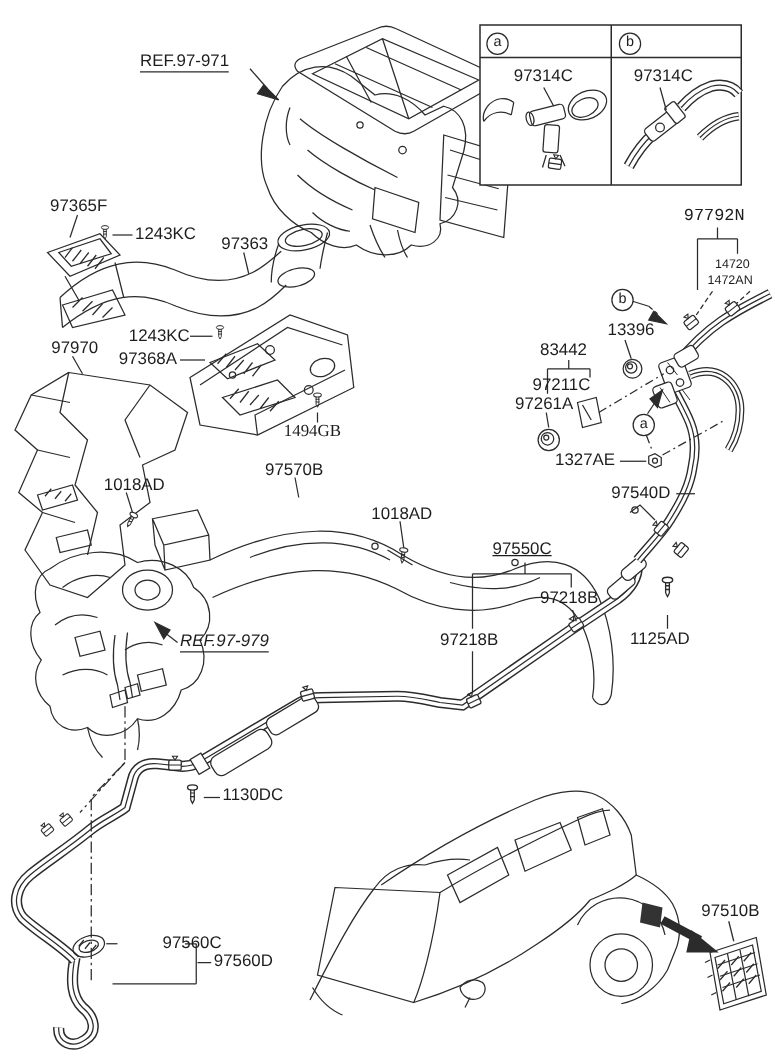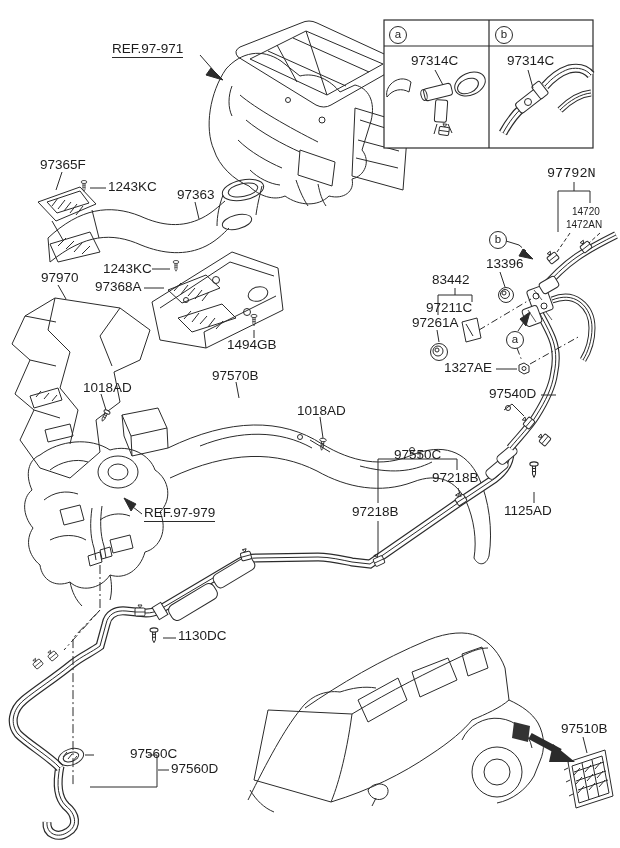--- a/index.html
+++ b/index.html
@@ -282,29 +282,29 @@
   </g>
 </svg>
 
 <div class="lbl ref" style="left:112px;top:42px;">REF.97-971</div>
 <div class="lbl" style="left:40px;top:158px;">97365F</div>
 <div class="lbl" style="left:108px;top:180px;">1243KC</div>
 <div class="lbl" style="left:177px;top:188px;">97363</div>
 <div class="lbl" style="left:41px;top:271px;text-align:center;">97970</div>
 <div class="lbl" style="left:103px;top:262px;">1243KC</div>
 <div class="lbl" style="left:95px;top:280px;">97368A</div>
-<div class="lbl" style="left:227px;top:338px;">1494GB</div>
+<div class="lbl" style="left:227px;top:338px;font-family:Liberation Serif, serif;">1494GB</div>
 <div class="lbl" style="left:83px;top:381px;">1018AD</div>
 <div class="lbl" style="left:212px;top:369px;">97570B</div>
 <div class="lbl" style="left:297px;top:404px;">1018AD</div>
-<div class="lbl ref" style="left:144px;top:506px;">REF.97-979</div>
+<div class="lbl ref" style="left:144px;top:506px;font-style:italic;">REF.97-979</div>
 <div class="lbl" style="left:178px;top:629px;">1130DC</div>
 <div class="lbl" style="left:95px;top:747px;margin-left:35px;">97560C</div>
 <div class="lbl" style="left:171px;top:762px;">97560D</div>
-<div class="lbl" style="left:394px;top:448px;">97550C</div>
+<div class="lbl" style="left:394px;top:432px;text-decoration:underline;">97550C</div>
 <div class="lbl" style="left:352px;top:505px;">97218B</div>
 <div class="lbl" style="left:432px;top:471px;">97218B</div>
 <div class="lbl" style="left:504px;top:504px;">1125AD</div>
 <div class="lbl" style="left:489px;top:387px;">97540D</div>
 <div class="lbl" style="left:444px;top:361px;text-align:right;">1327AE</div>
 <div class="lbl" style="left:412px;top:316px;">97261A</div>
 <div class="lbl" style="left:426px;top:301px;">97211C</div>
 <div class="lbl" style="left:432px;top:273px;">83442</div>
 <div class="lbl" style="left:486px;top:257px;">13396</div>
 <div class="lbl" style="left:547px;top:167px;font-family:Liberation Mono, monospace;">97792N</div>

